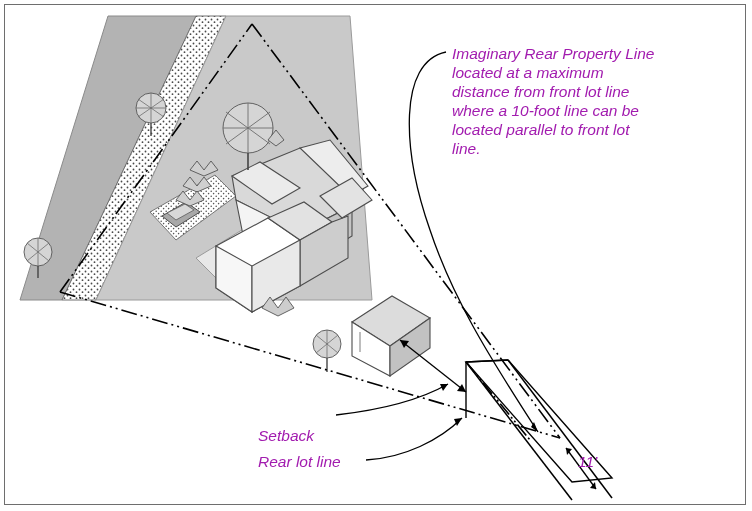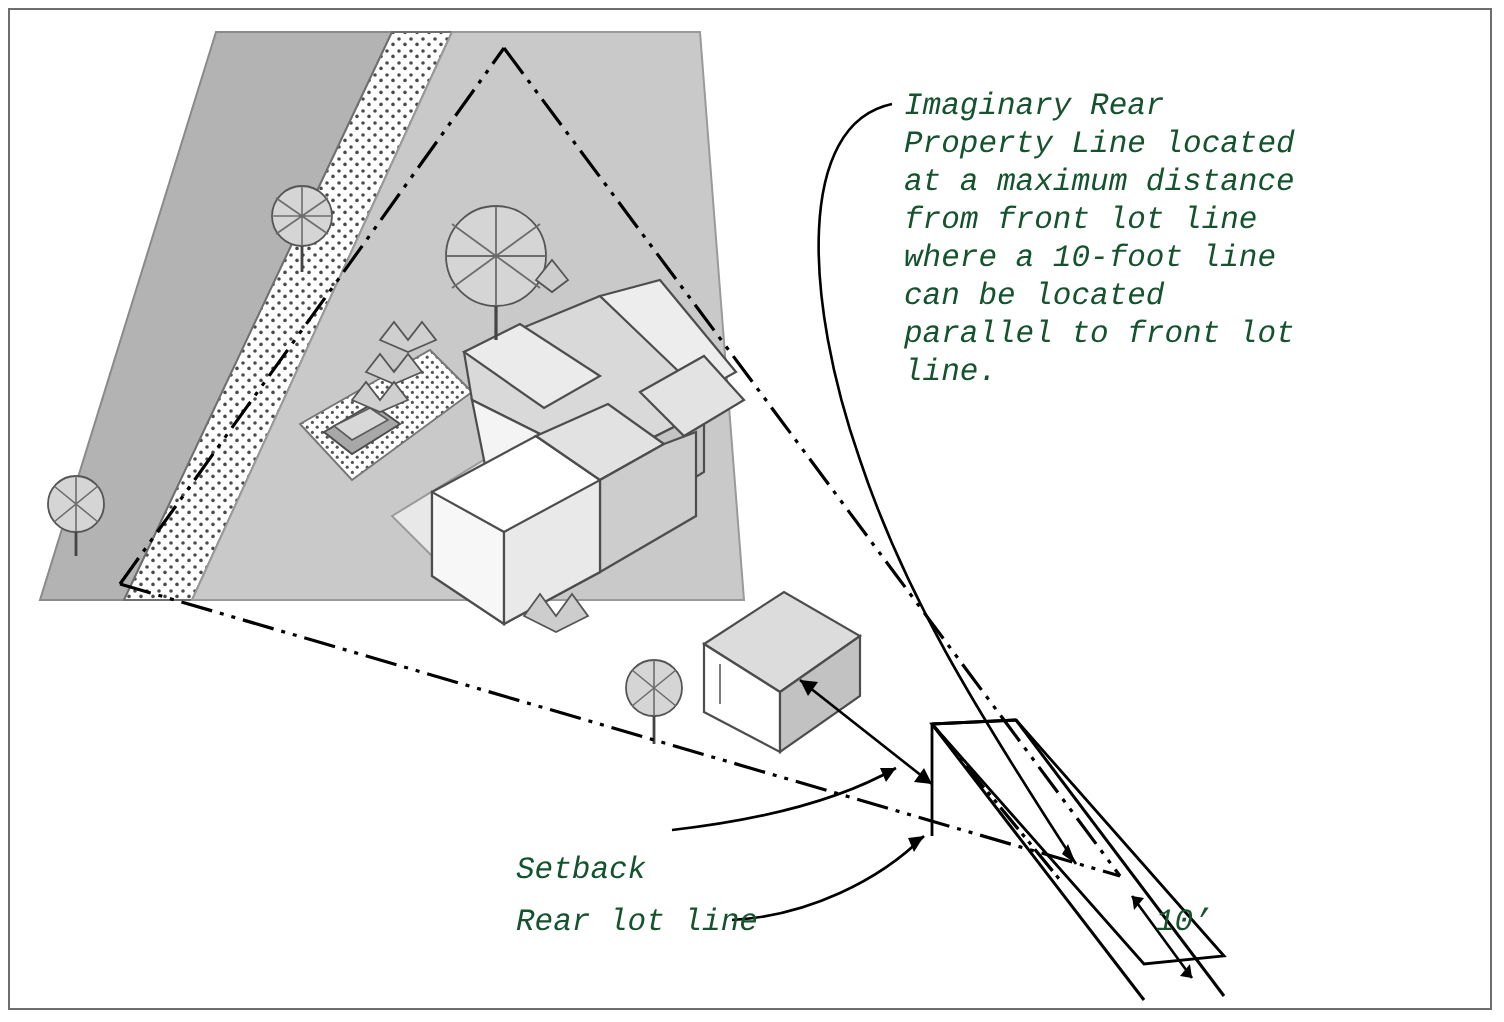--- a/index.html
+++ b/index.html
@@ -27,25 +27,25 @@
   }
   svg.diagram {
     position: absolute;
     left: 0;
     top: 0;
     width: 752px;
     height: 511px;
   }
   .anno {
     position: absolute;
-    font-family: Liberation Mono, monospace;
+    font-family: Liberation Sans, sans-serif;
     font-style: italic;
     font-size: 15.5px;
     line-height: 19px;
-    color: #14532d;
+    color: #a21caf;
     white-space: pre-line;
   }
   #anno-imaginary {
     left: 452px;
     top: 44px;
     width: 206px;
   }
   #anno-setback {
     left: 258px;
     top: 426px;
@@ -198,14 +198,14 @@
       <polygon points="462,418 454,419 457,426" fill="#000" stroke="none"></polygon>
     </g>
   </svg>
 
   <div class="anno" id="anno-imaginary">Imaginary Rear Property Line located at a maximum distance from front lot line where a 10-foot line can be located parallel to front lot line.</div>
 
   <div class="anno" id="anno-setback">Setback</div>
 
   <div class="anno" id="anno-rear">Rear lot line</div>
 
-  <div class="anno" id="anno-ten">10’</div>
+  <div class="anno" id="anno-ten">11’</div>
 </div>
 
 </body></html>

